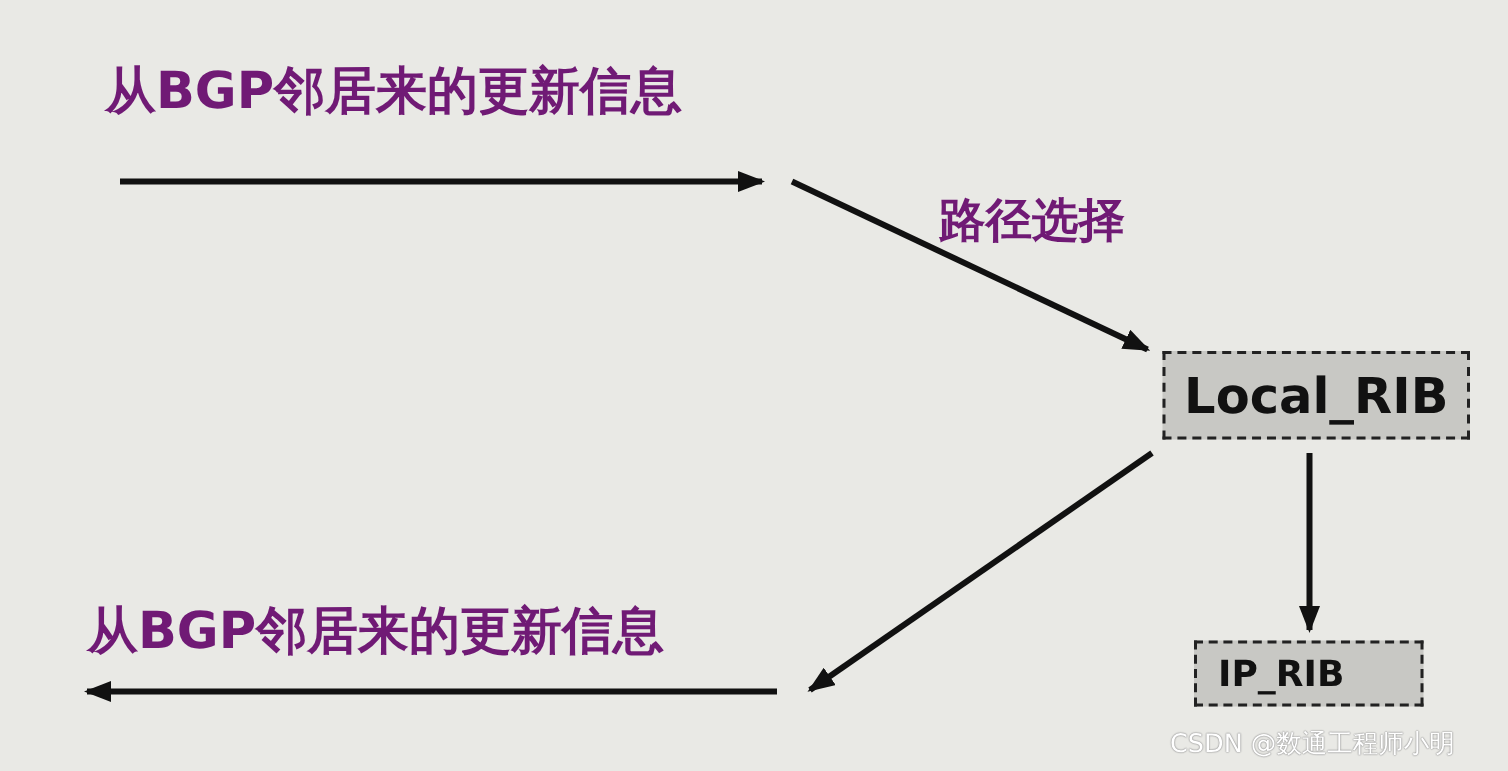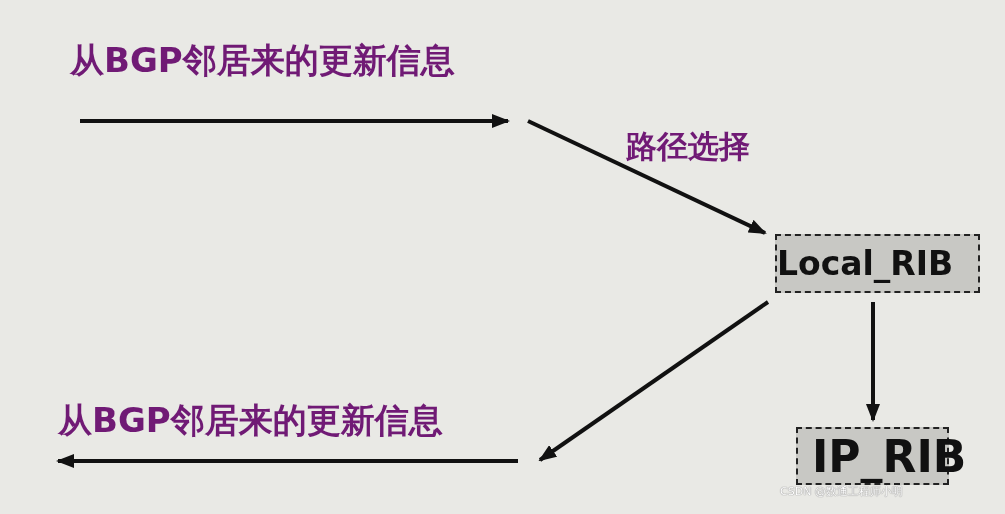--- a/index.html
+++ b/index.html
@@ -36,52 +36,53 @@
       top: 398px;
       font-size: 34px;
     }
     .rib-box {
       position: absolute;
       background: #c8c8c4;
       border: 2px dashed #222;
       box-sizing: border-box;
       display: flex;
       align-items: center;
+      justify-content: center;
       font-weight: bold;
       color: #111;
       font-family: "DejaVu Sans", "Liberation Sans", sans-serif;
     }
     #box-local {
       left: 775px;
       top: 234px;
       width: 205px;
       height: 59px;
       font-size: 33px;
     }
     #box-ip {
       left: 796px;
       top: 427px;
       width: 153px;
-      height: 58px;
-      font-size: 44px;
+      height: 44px;
+      font-size: 24px;
       justify-content: flex-start;
       padding-left: 14px;
     }
     svg.arrows {
       position: absolute;
       left: 0;
       top: 0;
       width: 1005px;
       height: 514px;
     }
     #watermark {
       position: absolute;
       left: 780px;
       top: 484px;
-      font-size: 11px;
+      font-size: 17px;
       color: #ffffff;
       text-shadow: 0 0 1px #888, 0 0 1px #888;
       font-family: "DejaVu Sans", "Liberation Sans", sans-serif;
       white-space: nowrap;
     }
   </style>
 </head>
 <body>
 
 <svg class="arrows" viewBox="0 0 1005 514">

